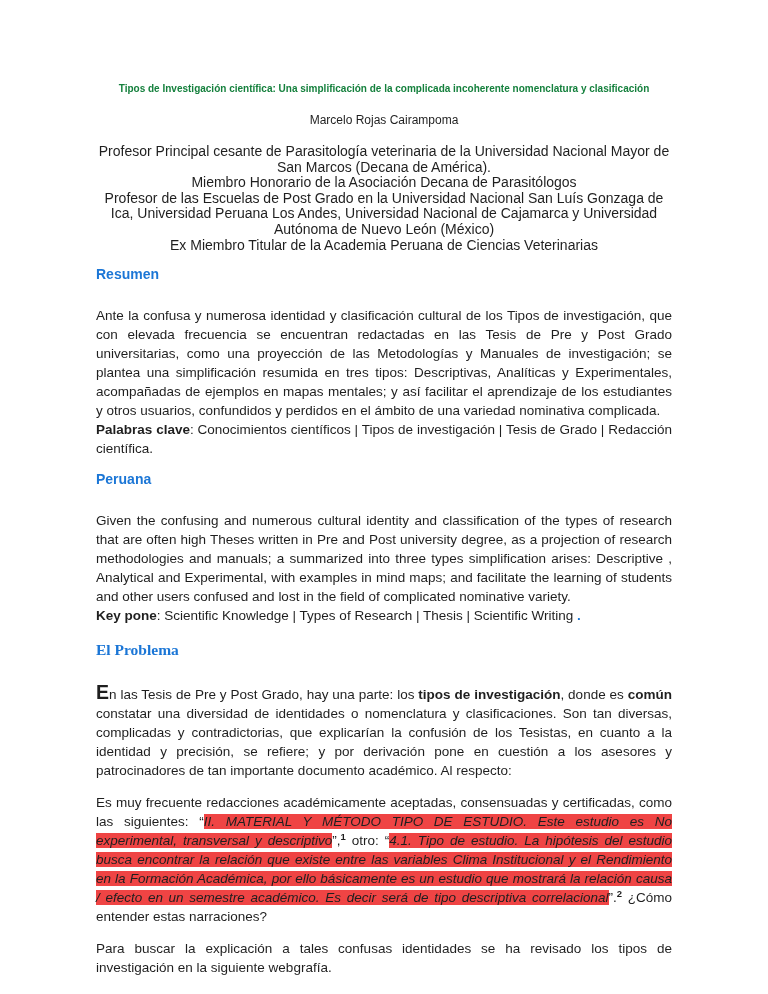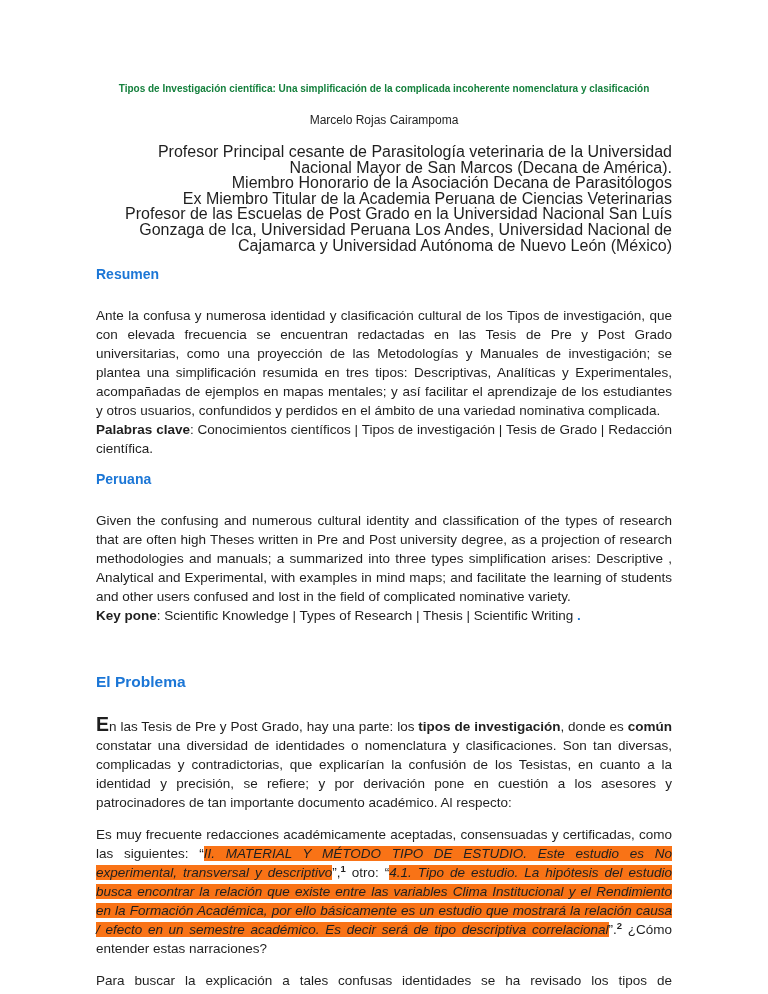--- a/index.html
+++ b/index.html
@@ -16,59 +16,59 @@
   .title {
     text-align: center; font-weight: bold;
     font-size: 10px; line-height: 21px; color: #15803d;
   }
   .author {
     text-align: center; font-weight: normal;
     font-size: 12px; margin-top: 14px;
   }
   .affiliation { margin-top: 17px; }
   .aff-line {
-    text-align: right; font-size: 16px; line-height: 15.6px;
+    text-align: center; font-size: 14px; line-height: 15.6px;
   }
   .sec-heading {
     color: #1b76d6; font-weight: bold; font-size: 14px;
     margin-top: 13px;
   }
-  .sec-heading.big { font-size: 15.5px; margin-top: 48px; }
+  .sec-heading.big { font-size: 15.5px; margin-top: 16px; font-family: Liberation Serif, serif; }
   .body-par {
     font-size: 13.5px; line-height: 19px; text-align: justify;
     margin-top: 24px;
   }
   .body-par + .body-par { margin-top: 13px; }
   b.inline-bold { font-weight: bold; }
   .drop-initial {
     font-weight: bold; font-size: 19.5px; line-height: 19px;
   }
   .hl {
-    background: #f97316; font-style: italic;
+    background: #ef4444; font-style: italic;
   }
   sup.fnote {
     font-weight: bold; font-size: 9.5px;
     vertical-align: super; line-height: 0;
   }
   .blue-dot { color: #1b76d6; font-weight: bold; }
 </style>
 </head>
 <body>
 
 <div class="page">
 
   <h1 class="title">Tipos de Investigación científica: Una simplificación de la complicada incoherente nomenclatura y clasificación</h1>
 
   <div class="author">Marcelo Rojas Cairampoma</div>
 
   <div class="affiliation">
     <div class="aff-line">Profesor Principal cesante de Parasitología veterinaria de la Universidad Nacional Mayor de San Marcos (Decana de América).</div>
     <div class="aff-line">Miembro Honorario de la Asociación Decana de Parasitólogos</div>
+    <div class="aff-line">Profesor de las Escuelas de Post Grado en la Universidad Nacional San Luís Gonzaga de Ica, Universidad Peruana Los Andes, Universidad Nacional de Cajamarca y Universidad Autónoma de Nuevo León (México)</div>
     <div class="aff-line">Ex Miembro Titular de la Academia Peruana de Ciencias Veterinarias</div>
-    <div class="aff-line">Profesor de las Escuelas de Post Grado en la Universidad Nacional San Luís Gonzaga de Ica, Universidad Peruana Los Andes, Universidad Nacional de Cajamarca y Universidad Autónoma de Nuevo León (México)</div>
   </div>
 
   <h2 class="sec-heading">Resumen</h2>
   <p class="body-par"><span>Ante la confusa y numerosa identidad y clasificación cultural de los Tipos de investigación, que con elevada frecuencia se encuentran redactadas en las Tesis de Pre y Post Grado universitarias, como una proyección de las Metodologías y Manuales de investigación; se plantea una simplificación resumida en tres tipos: Descriptivas, Analíticas y Experimentales, acompañadas de ejemplos en mapas mentales; y así facilitar el aprendizaje de los estudiantes y otros usuarios, confundidos y perdidos en el ámbito de una variedad nominativa complicada.</span><br>
     <b class="inline-bold">Palabras clave</b><span>: Conocimientos científicos | Tipos de investigación | Tesis de Grado | Redacción científica.</span>
   </p>
 
   <h2 class="sec-heading">Peruana</h2>
   <p class="body-par"><span>Given the confusing and numerous cultural identity and classification of the types of research that are often high Theses written in Pre and Post university degree, as a projection of research methodologies and manuals; a summarized into three types simplification arises: Descriptive , Analytical and Experimental, with examples in mind maps; and facilitate the learning of students and other users confused and lost in the field of complicated nominative variety.</span><br>
     <b class="inline-bold">Key pone</b><span>: Scientific Knowledge | Types of Research | Thesis | Scientific Writing</span><span class="blue-dot"> .</span>

